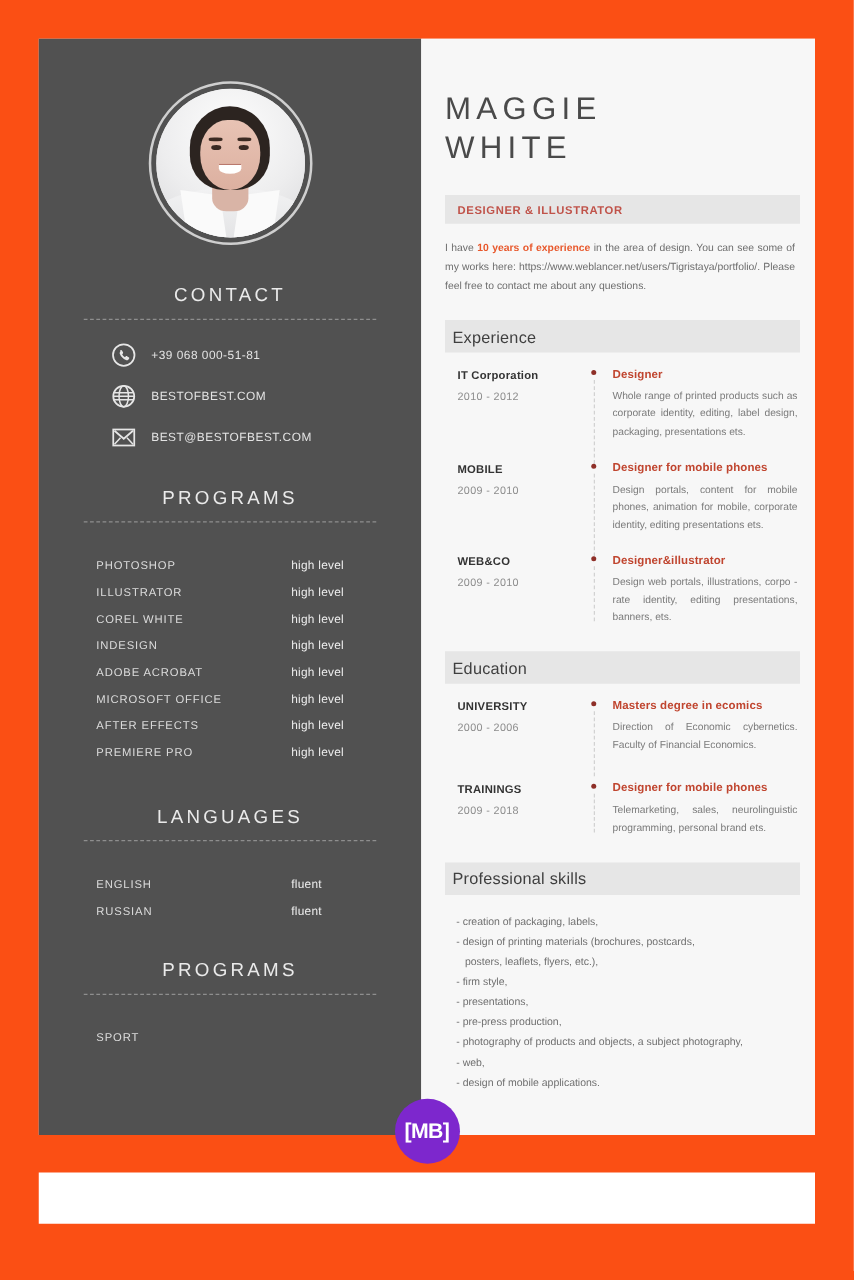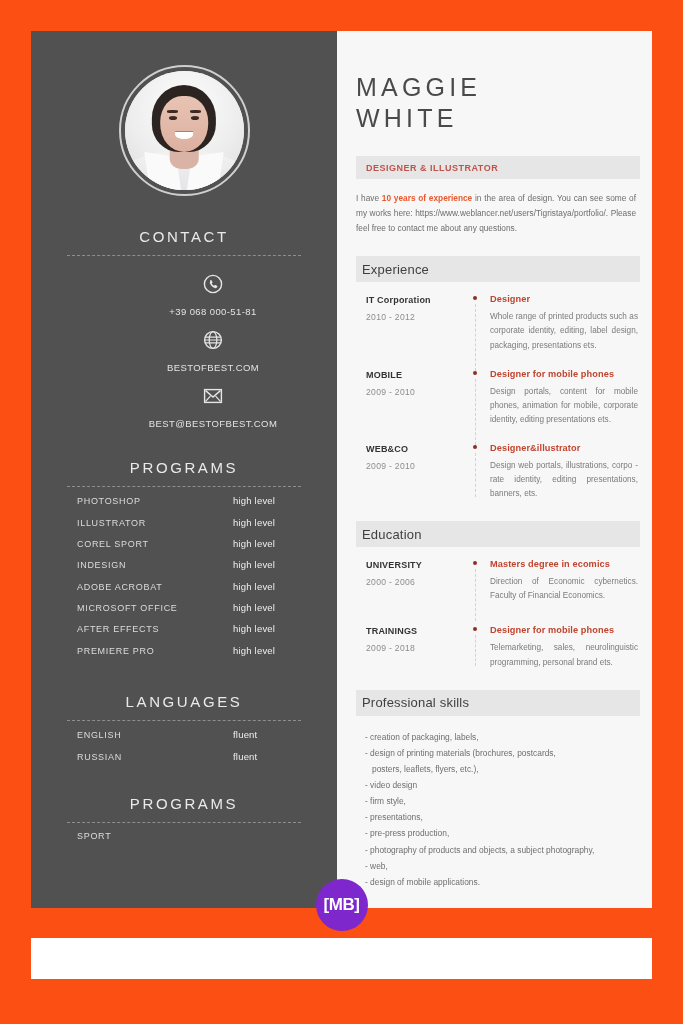--- a/index.html
+++ b/index.html
@@ -143,30 +143,29 @@
     margin: 10px 36px 0 36px;
     height: 0;
   }
 
   .contact-block { margin-top: 18px; padding-left: 58px; }
   .contact-row {
     display: flex;
     align-items: center;
     margin-bottom: 13px;
     gap: 12px;
-    flex-direction: column;
   }
   .contact-row .ic { flex: none; width: 20px; height: 20px; display: block; }
   .contact-row .txt {
     font-size: 9.5px;
     letter-spacing: 0.4px;
     color: #e3e3e3;
   }
 
-  .kv-list { padding: 0 42px 0 46px; margin-top: 3px; }
+  .kv-list { padding: 0 42px 0 46px; margin-top: 24px; }
   .kv-row {
     display: flex;
     justify-content: space-between;
     align-items: baseline;
     font-size: 9px;
     letter-spacing: 0.7px;
     color: #dcdcdc;
     padding: 5.2px 0;
   }
   .kv-row .kv-val {
@@ -408,21 +407,21 @@
       <div class="kv-list">
         <div class="kv-row">
           <span>PHOTOSHOP</span>
           <span class="kv-val">high level</span>
         </div>
         <div class="kv-row">
           <span>ILLUSTRATOR</span>
           <span class="kv-val">high level</span>
         </div>
         <div class="kv-row">
-          <span>COREL SPORT</span>
+          <span>COREL WHITE</span>
           <span class="kv-val">high level</span>
         </div>
         <div class="kv-row">
           <span>INDESIGN</span>
           <span class="kv-val">high level</span>
         </div>
         <div class="kv-row">
           <span>ADOBE ACROBAT</span>
           <span class="kv-val">high level</span>
         </div>
@@ -573,21 +572,20 @@
 
     </div>
 
     <div class="section-band">
       <span class="sb-title">Professional skills</span>
     </div>
     <div class="skills-list">
       <div class="sk">- creation of packaging, labels,</div>
       <div class="sk">- design of printing materials (brochures, postcards,</div>
       <div class="sk">   posters, leaflets, flyers, etc.),</div>
-      <div class="sk">- video design</div>
       <div class="sk">- firm style,</div>
       <div class="sk">- presentations,</div>
       <div class="sk">- pre-press production,</div>
       <div class="sk">- photography of products and objects, a subject photography,</div>
       <div class="sk">- web,</div>
       <div class="sk">- design of mobile applications.</div>
     </div>
 
   </main>
 </div>

